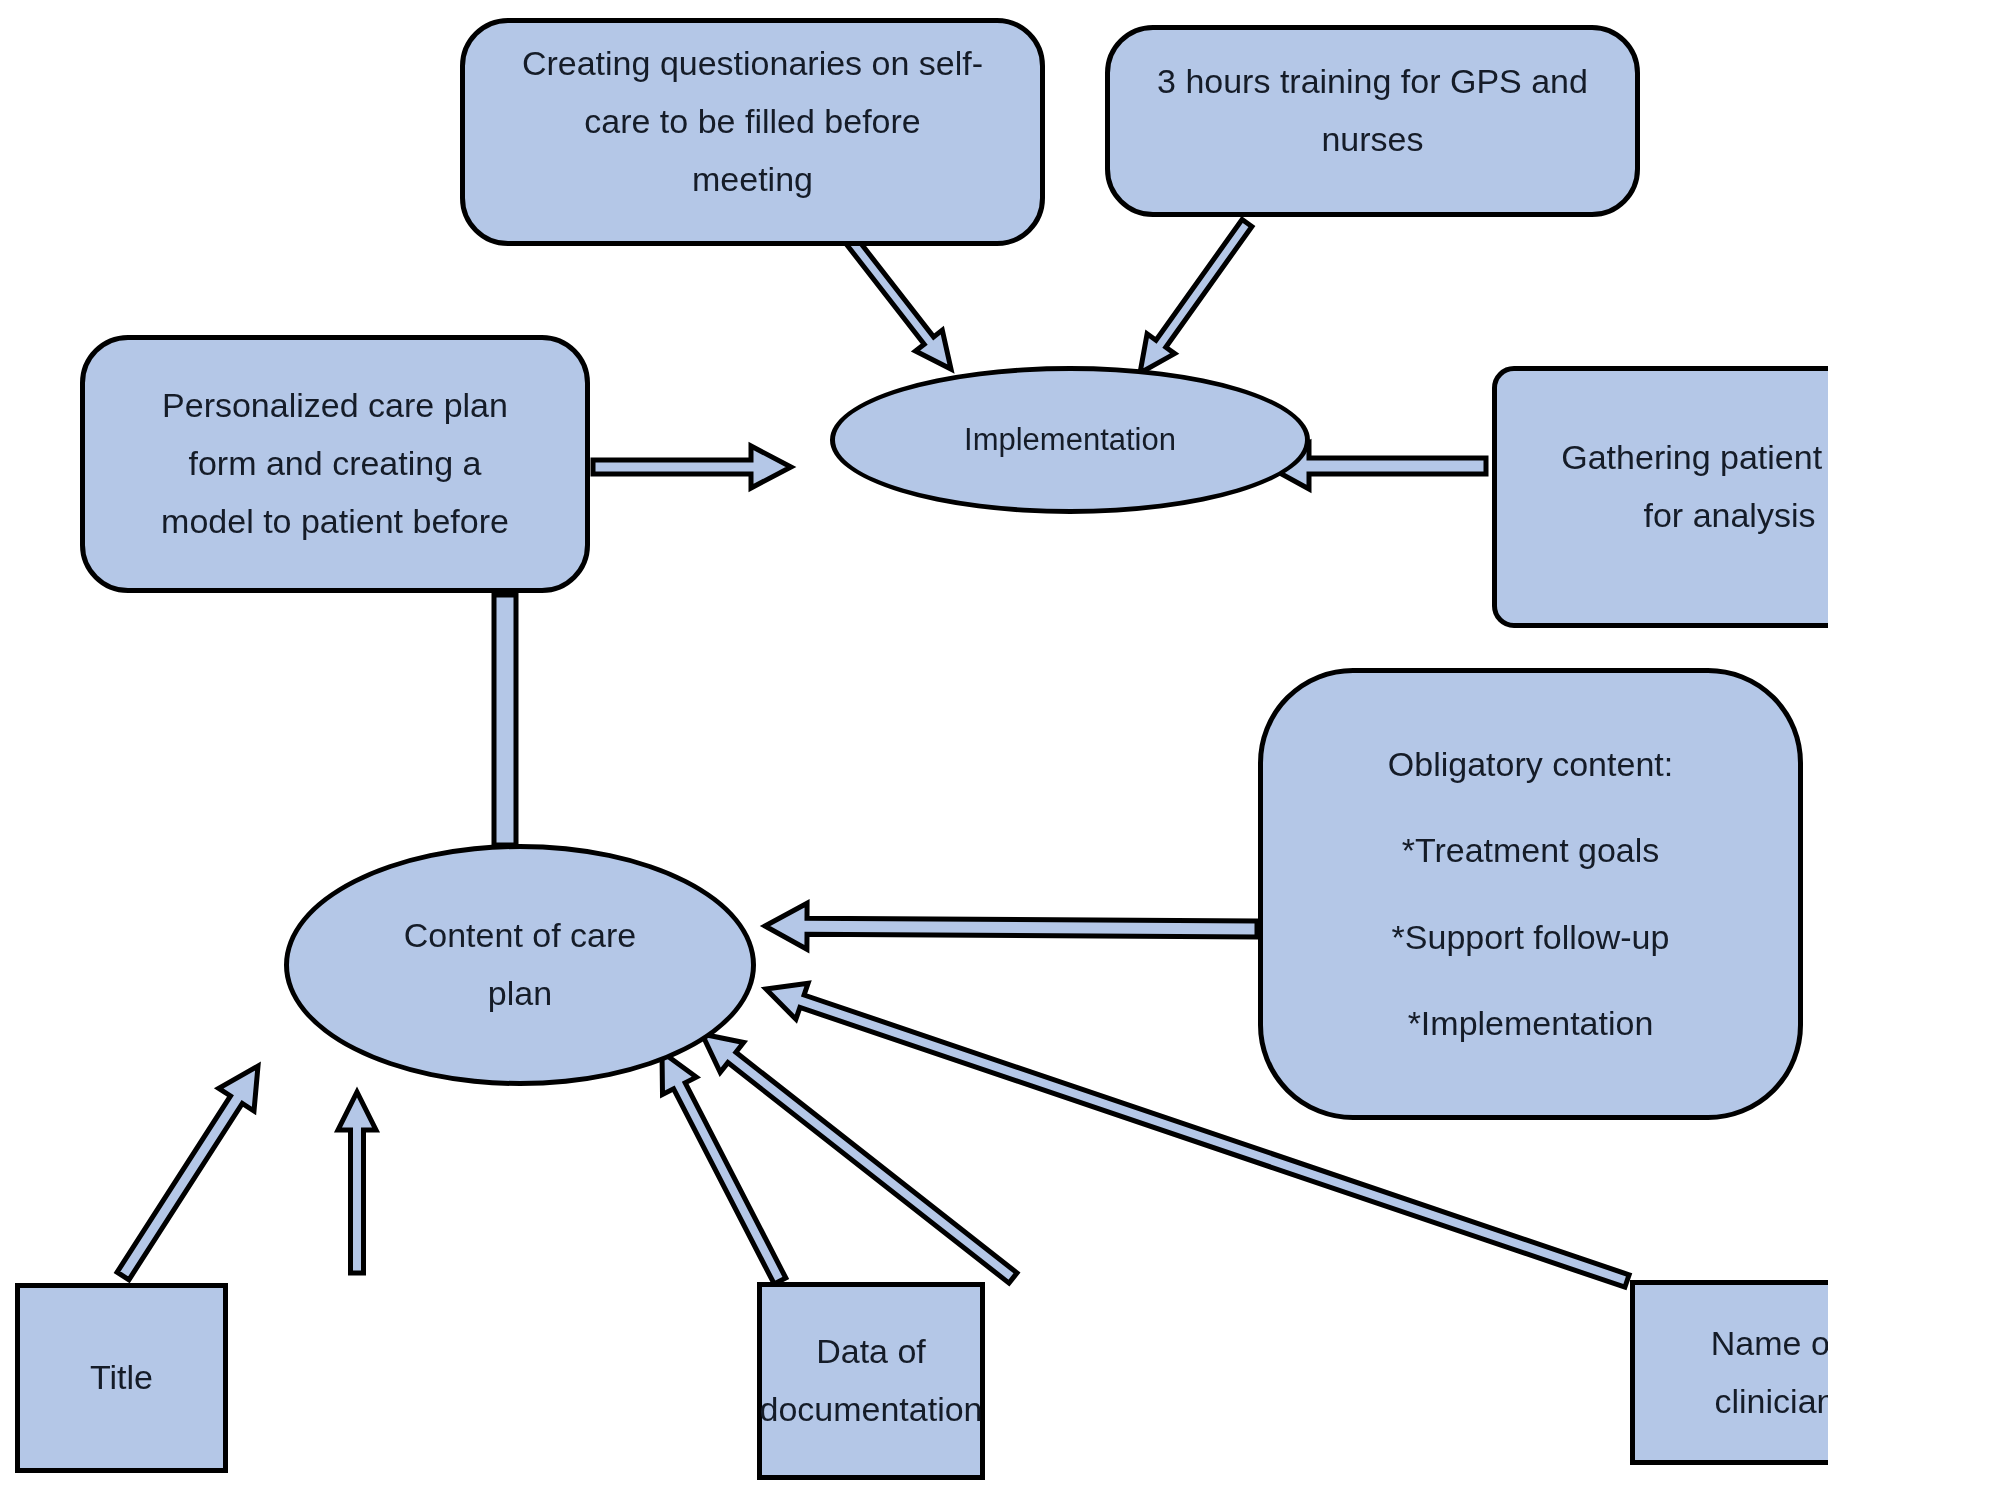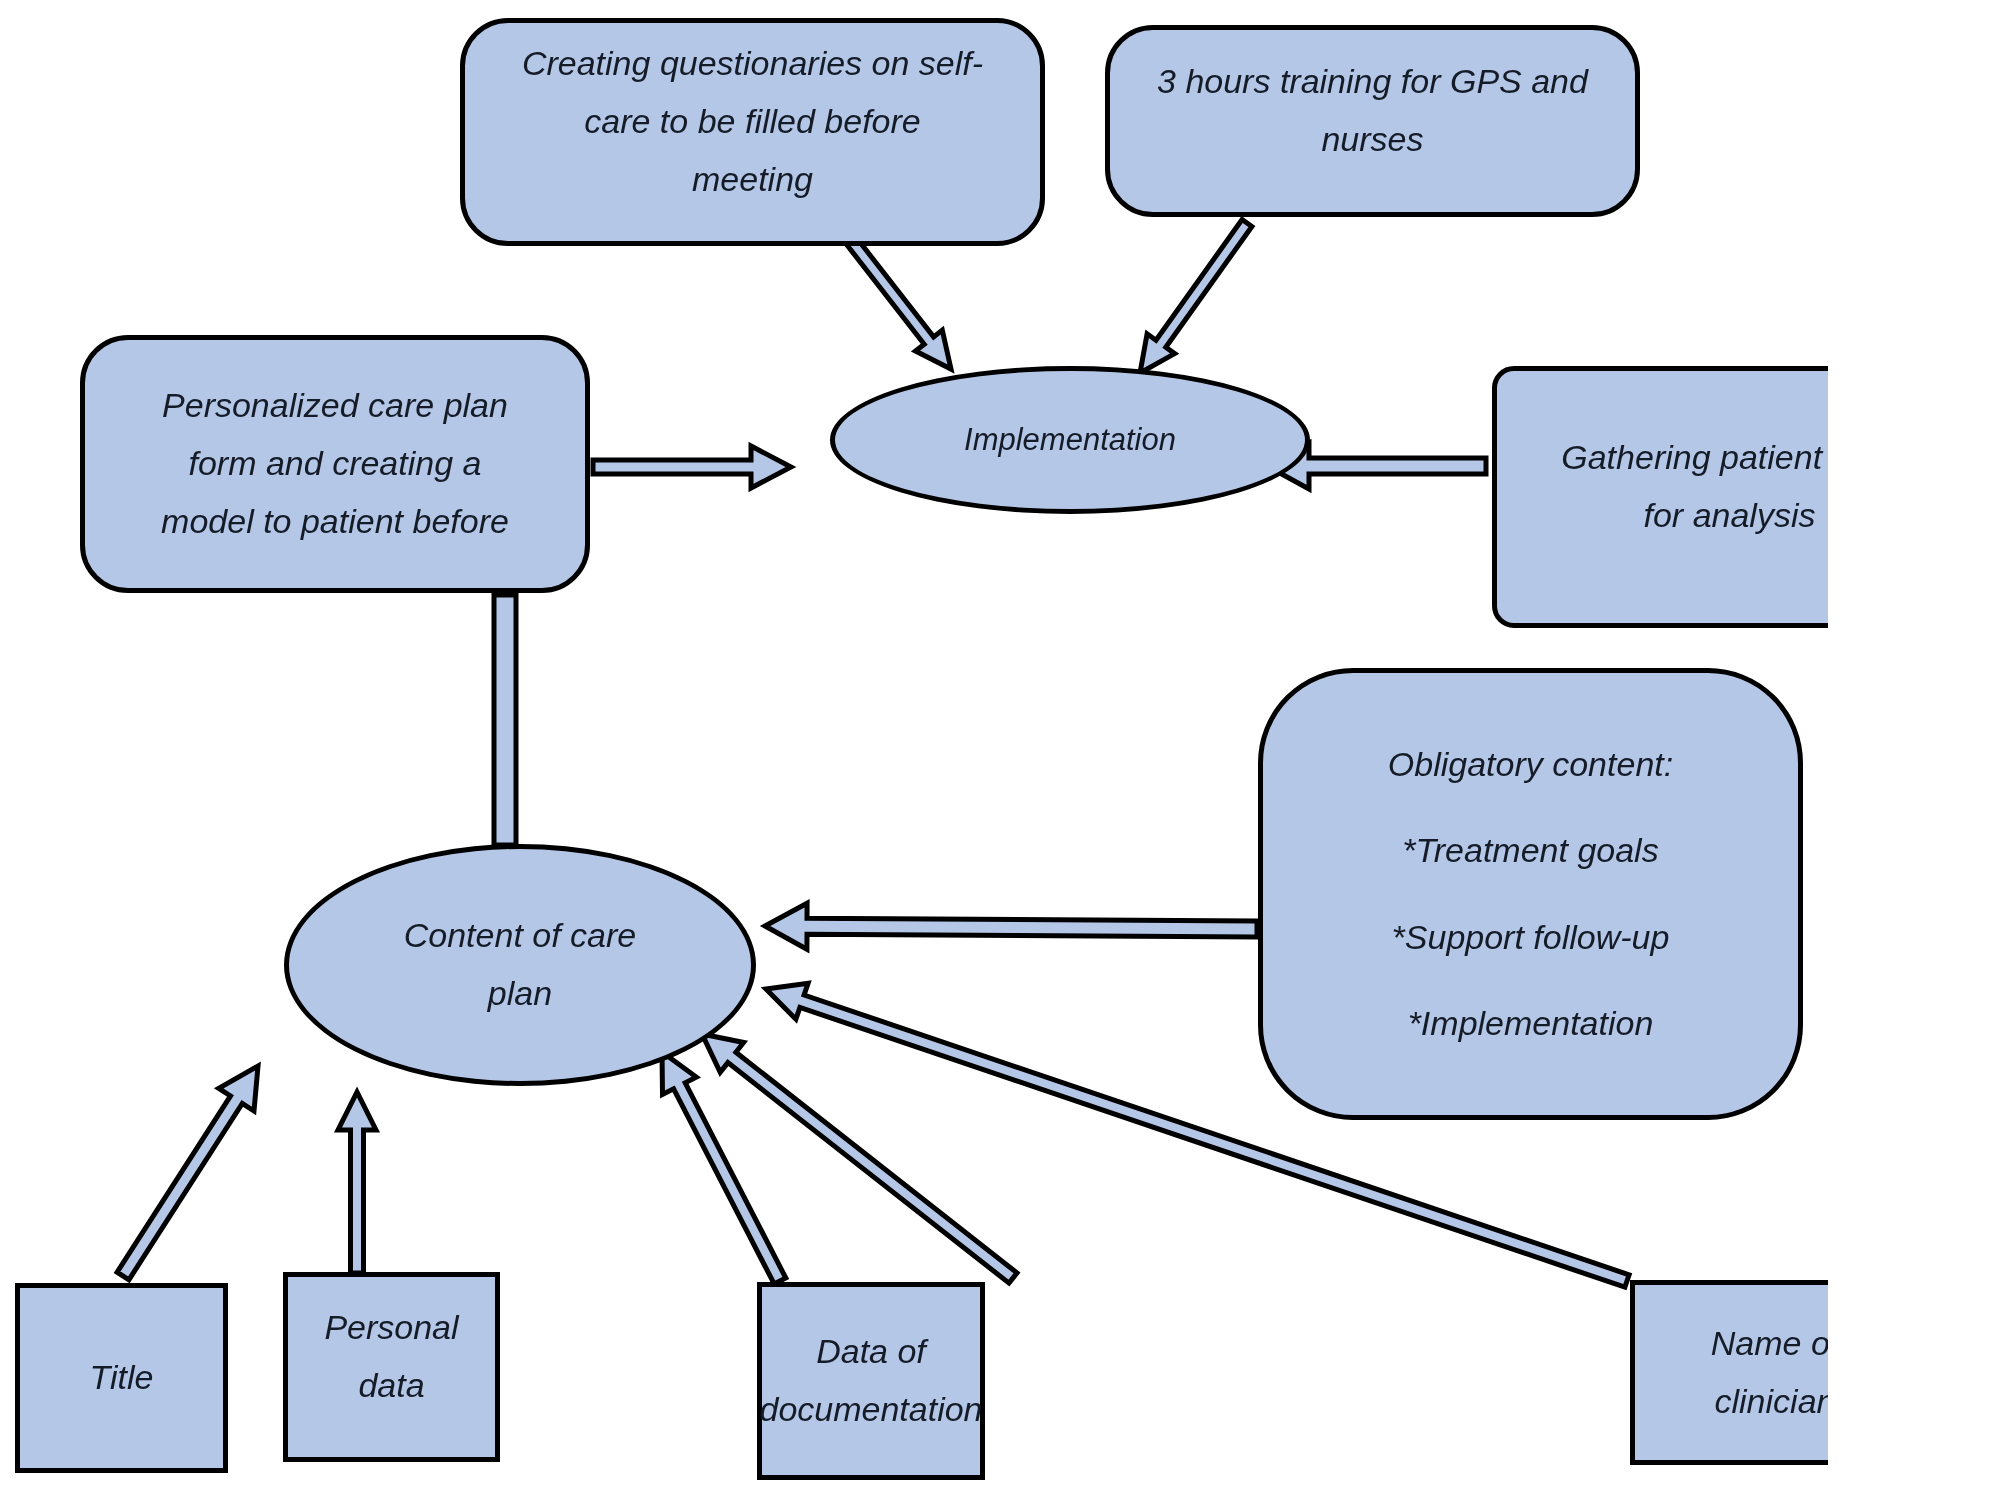--- a/index.html
+++ b/index.html
@@ -3,21 +3,20 @@
 <meta charset="utf-8">
 <style>
   html,body{margin:0;padding:0;background:#ffffff;}
   .canvas{
     position:relative;
     width:1828px;height:1501px;
     background:var(--bg,#ffffff);
     font-family:"Liberation Sans", sans-serif;
     color:var(--text,#151c28);
     overflow:hidden;
-    font-style:italic;
   }
   svg.wires{position:absolute;left:0;top:0;width:2000px;height:1501px;}
   .node{
     position:absolute;
     display:flex;align-items:center;justify-content:center;
     text-align:center;
     background:var(--fill,#b4c7e7);
     border:5px solid var(--line,#000000);
     box-sizing:border-box;
   }
@@ -91,23 +90,20 @@
 
   <div class="node ellipse" style="left:284px;top:844px;width:472px;height:242px;">
     <div class="label">Content of care
 plan</div>
   </div>
 
   <div class="node" style="left:15px;top:1283px;width:213px;height:190px;">
     <div class="label">Title</div>
   </div>
 
-  <div class="node bias-up" style="left:283px;top:1272px;width:217px;height:190px;">
-    <div class="label">Personal data</div>
-  </div>
 
   <div class="node" style="left:757px;top:1282px;width:228px;height:198px;">
     <div class="label">Data of
 documentation</div>
   </div>
 
 
   <div class="node" style="left:1630px;top:1280px;width:290px;height:185px;justify-content:center;">
     <div class="label">Name of
 clinician</div>

